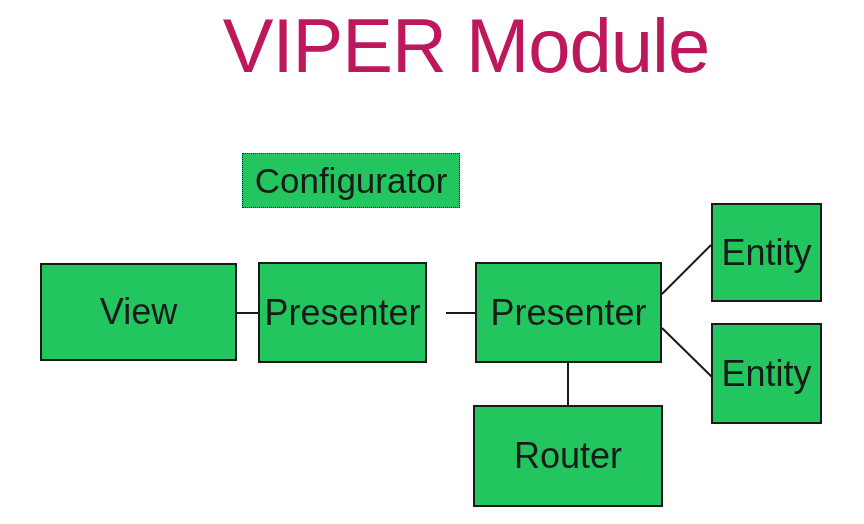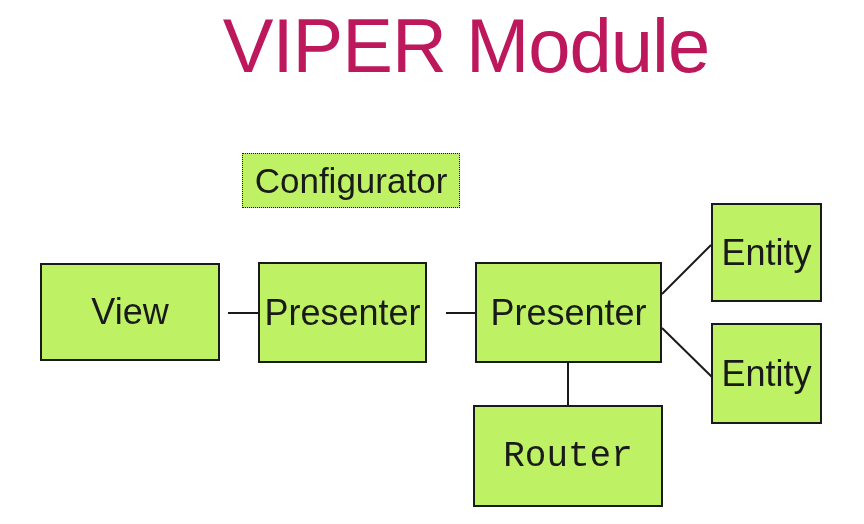--- a/index.html
+++ b/index.html
@@ -26,37 +26,37 @@
     font-weight: 300;
     letter-spacing: -1px;
     line-height: 1.15;
     color: #be185d;
     white-space: nowrap;
     margin-left: 48px;
   }
   .node {
     position: absolute;
     box-sizing: border-box;
-    background: #bef264;
+    background: #22c55e;
     border: 2px solid #1a1a1a;
     display: flex;
     align-items: center;
     justify-content: center;
     font-size: 36px;
     font-weight: 300;
     color: #1a1a1a;
     white-space: nowrap;
   }
   .node--dotted {
     border: 1px dotted #1a1a1a;
   }
-  .node--view      { left: 40px;  top: 263px; width: 180px; height: 98px; }
+  .node--view      { left: 40px;  top: 263px; width: 197px; height: 98px; }
   .node--presenter { left: 258px; top: 262px; width: 169px; height: 101px; }
   .node--interactor{ left: 475px; top: 262px; width: 187px; height: 101px; }
-  .node--router    { left: 473px; top: 405px; width: 190px; height: 102px; font-family: Liberation Mono, monospace; }
+  .node--router    { left: 473px; top: 405px; width: 190px; height: 102px; }
   .node--entity-top    { left: 711px; top: 203px; width: 111px; height: 99px; }
   .node--entity-bottom { left: 711px; top: 323px; width: 111px; height: 101px; }
   .node--configurator  { left: 242px; top: 153px; width: 218px; height: 55px; font-size: 35px; }
   .connectors {
     position: absolute;
     left: 0;
     top: 0;
     width: 864px;
     height: 524px;
     pointer-events: none;

